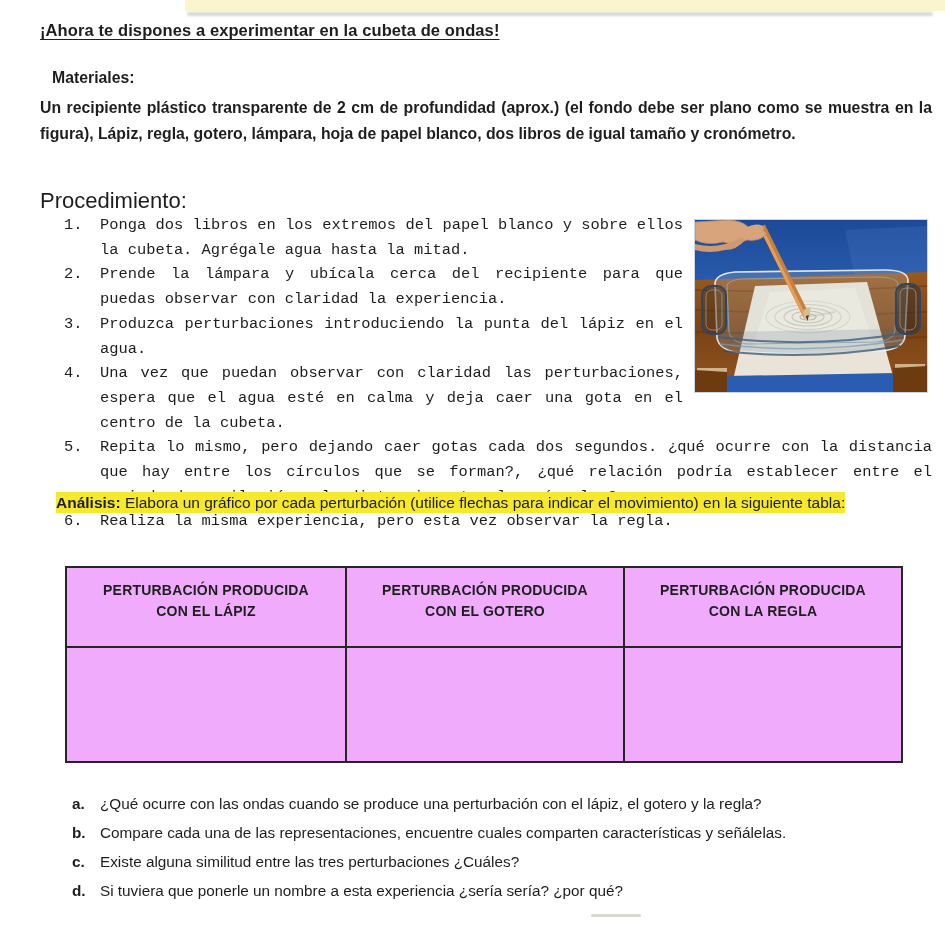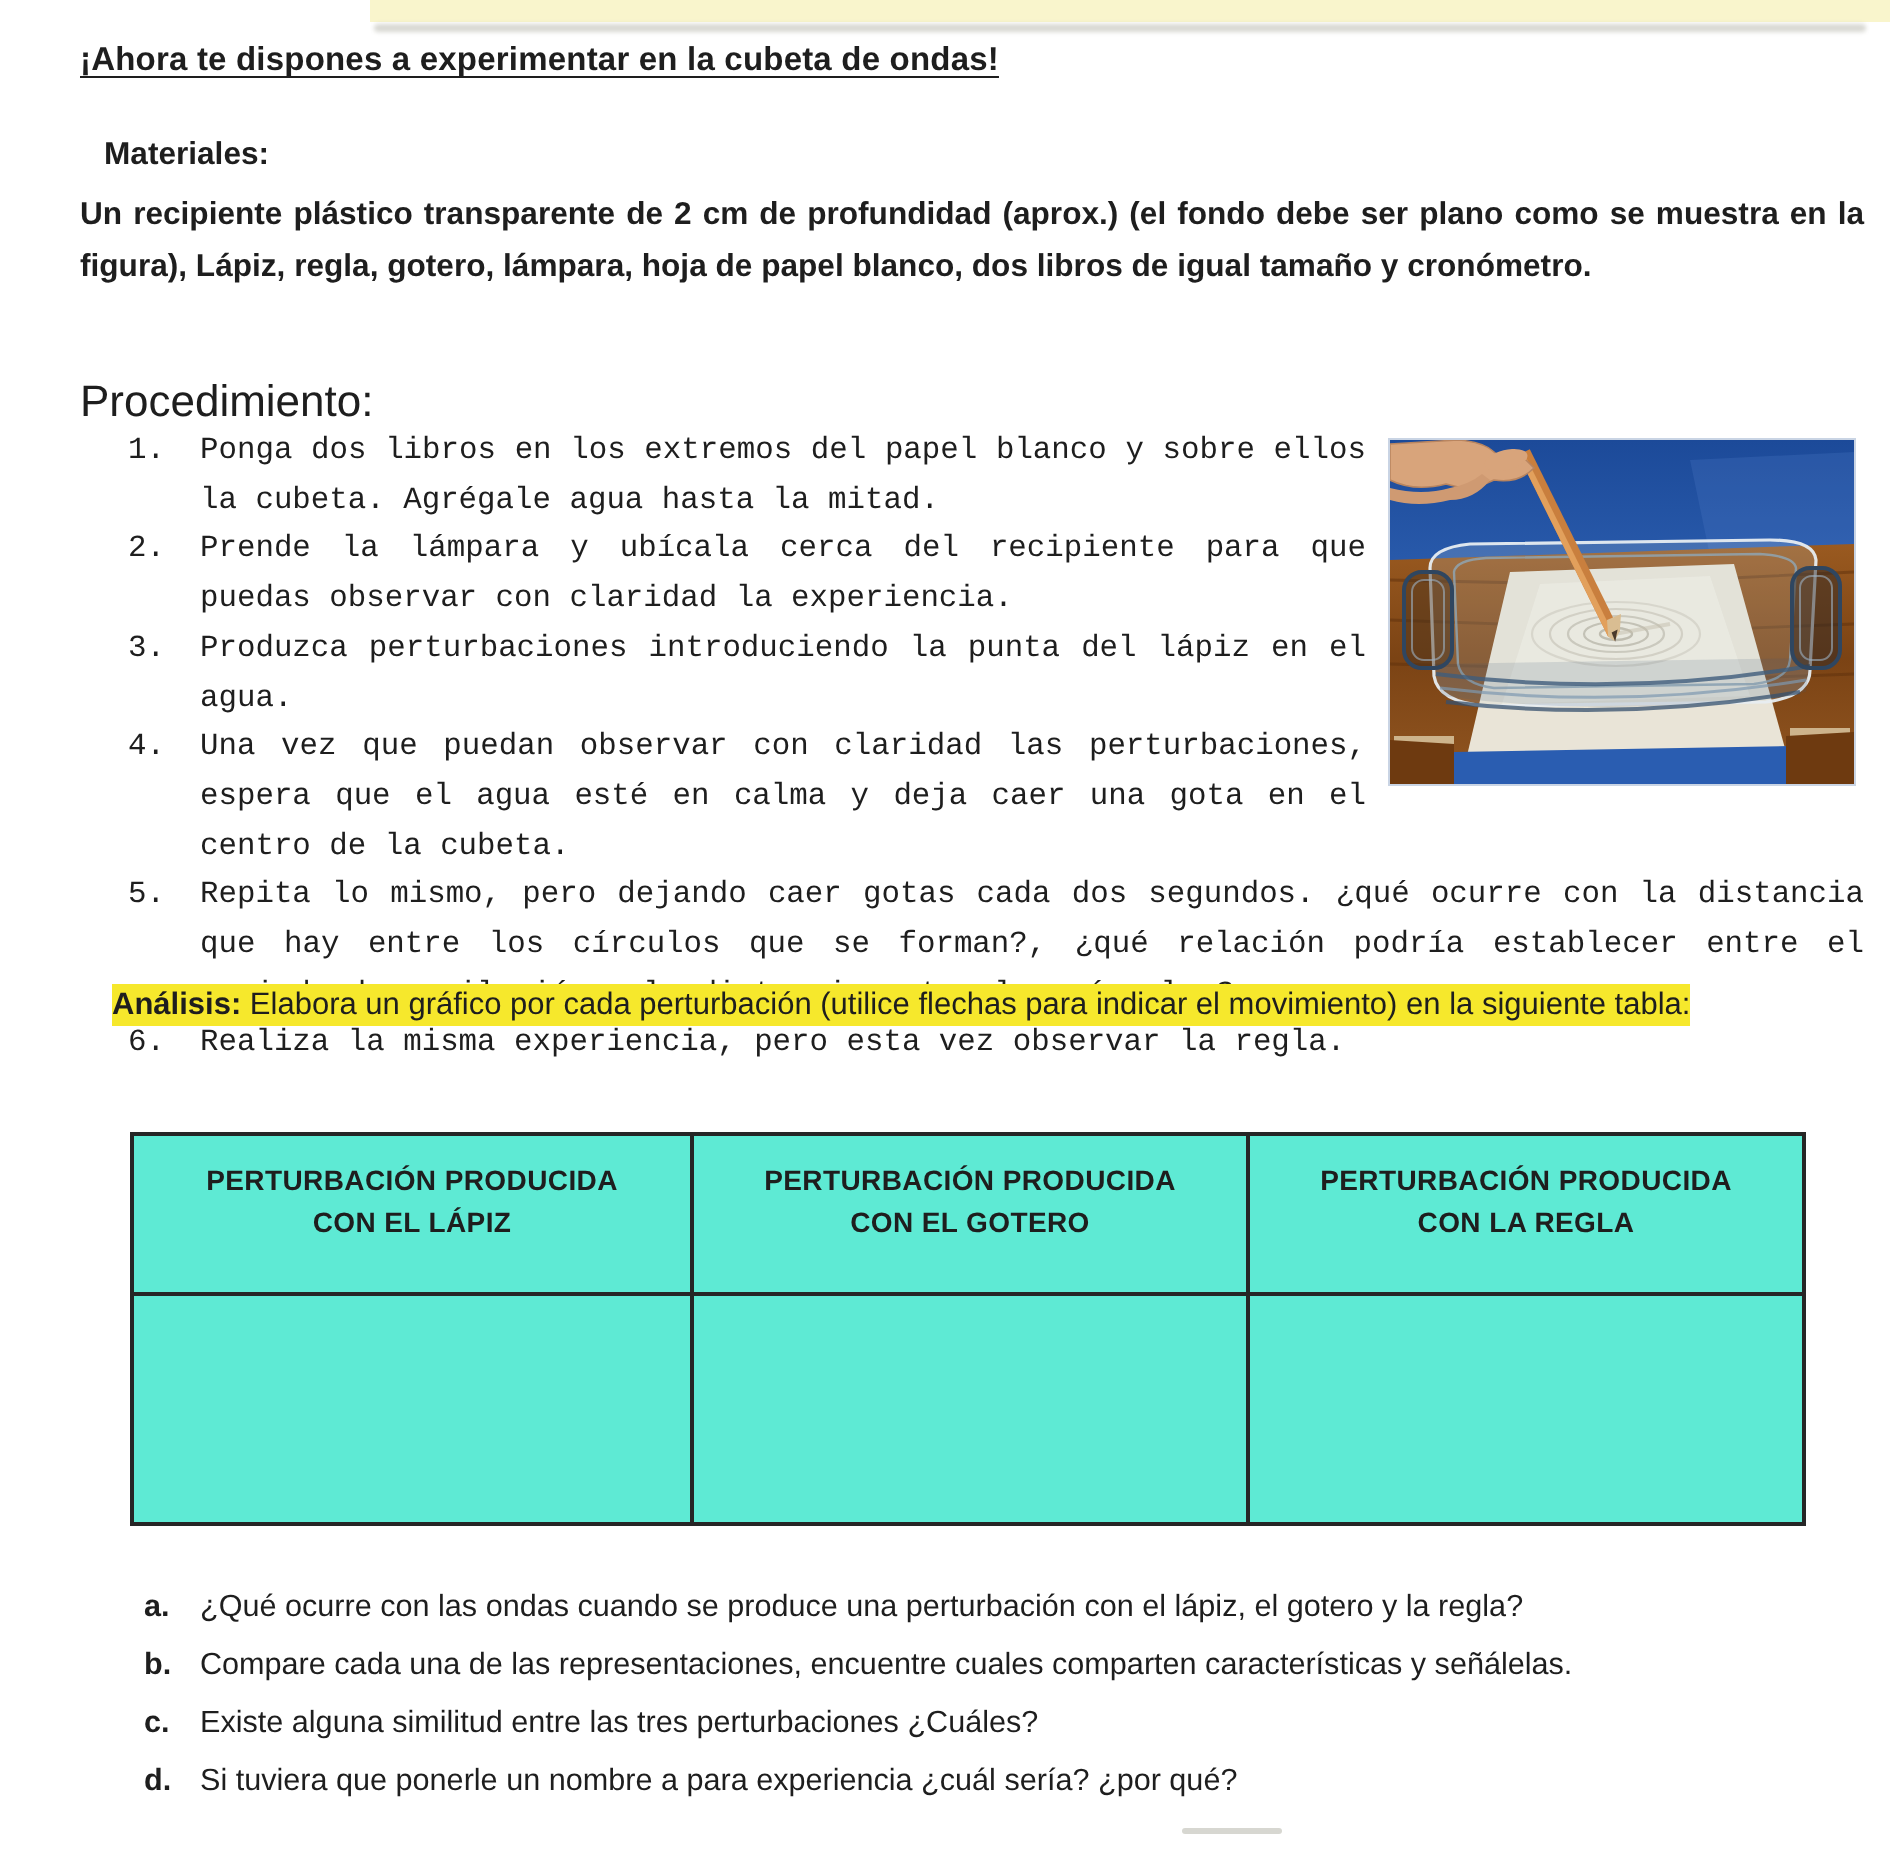--- a/index.html
+++ b/index.html
@@ -53,21 +53,21 @@
   }
   .hl{background:#f6e82c;padding:2px 0;margin-left:16px;}
   .analysis b{font-weight:bold;}
 
   .exp-table{
     position:absolute;left:65px;top:566px;width:838px;height:197px;
     border:2px solid #262626;
     display:grid;
     grid-template-columns:1fr 1fr 1fr;
     grid-template-rows:80px 1fr;
-    background:#5eead4;
+    background:#f0abfc;
     box-sizing:border-box;
   }
   .exp-table .cell{box-sizing:border-box;}
   .exp-table .hcell{
     border-bottom:2px solid #262626;
     text-align:center;padding-top:12px;
     font-weight:bold;font-size:14px;line-height:21px;
     letter-spacing:.2px;
   }
   .exp-table .c2{border-left:2px solid #262626;}
@@ -203,19 +203,19 @@
     <div class="q-row">
       <span class="q-letter">b.</span>
       <span>Compare cada una de las representaciones, encuentre cuales comparten características y señálelas.</span>
     </div>
     <div class="q-row">
       <span class="q-letter">c.</span>
       <span>Existe alguna similitud entre las tres perturbaciones ¿Cuáles?</span>
     </div>
     <div class="q-row">
       <span class="q-letter">d.</span>
-      <span>Si tuviera que ponerle un nombre a para experiencia ¿cuál sería? ¿por qué?</span>
+      <span>Si tuviera que ponerle un nombre a esta experiencia ¿sería sería? ¿por qué?</span>
     </div>
   </div>
 
   <div class="bottom-dash"></div>
 
 </div>
 
 </body></html>

